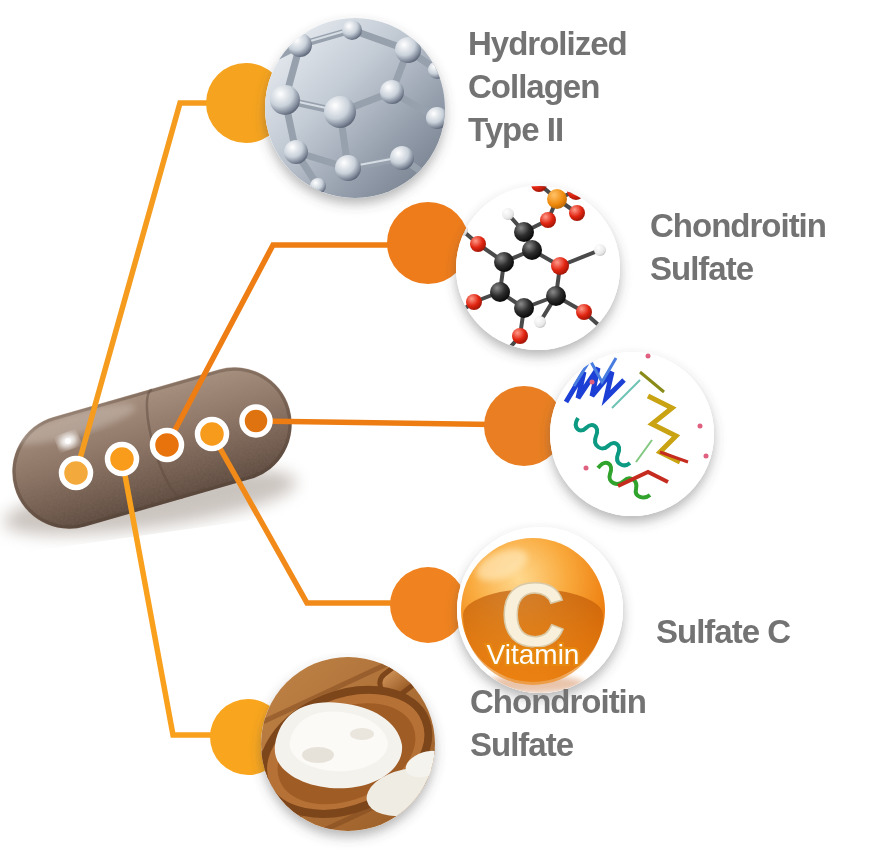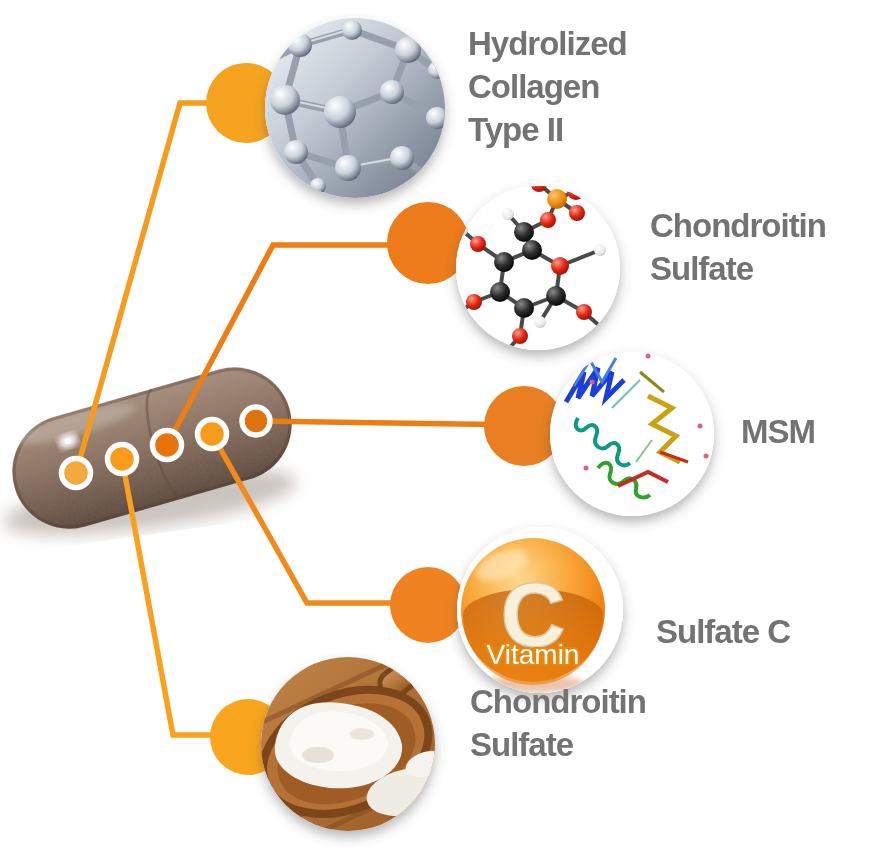--- a/index.html
+++ b/index.html
@@ -301,18 +301,17 @@
   <circle cx="167" cy="445" r="14.5" stroke="#FFFFFF" stroke-width="5.5" fill="#E8720C"></circle>
   <circle cx="212" cy="434" r="14.5" stroke="#FFFFFF" stroke-width="5.5" fill="#F79B1D"></circle>
   <circle cx="256" cy="421" r="14" stroke="#FFFFFF" stroke-width="5.5" fill="#DF7310"></circle>
 </svg>
 
 <div class="label label-collagen">Hydrolized
 Collagen
 Type II</div>
 <div class="label label-glucosamine">Chondroitin
 Sulfate</div>
-<div class="label label-msm">MSM</div>
 <div class="label label-vitaminc">Sulfate C</div>
 <div class="label label-chondroitin">Chondroitin
 Sulfate</div>
 
 </div>
 
 </body></html>

